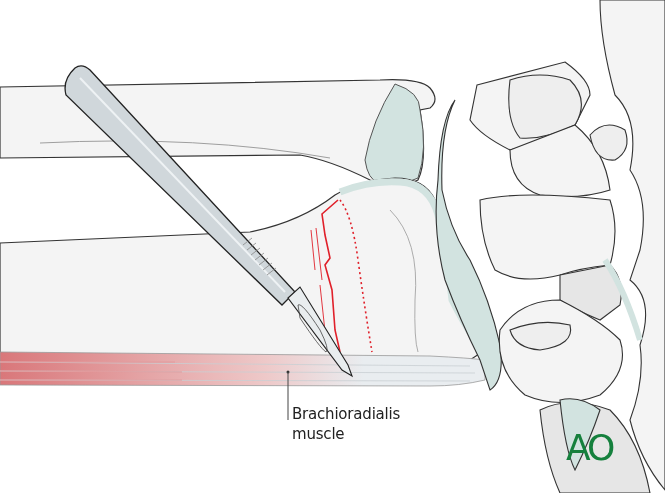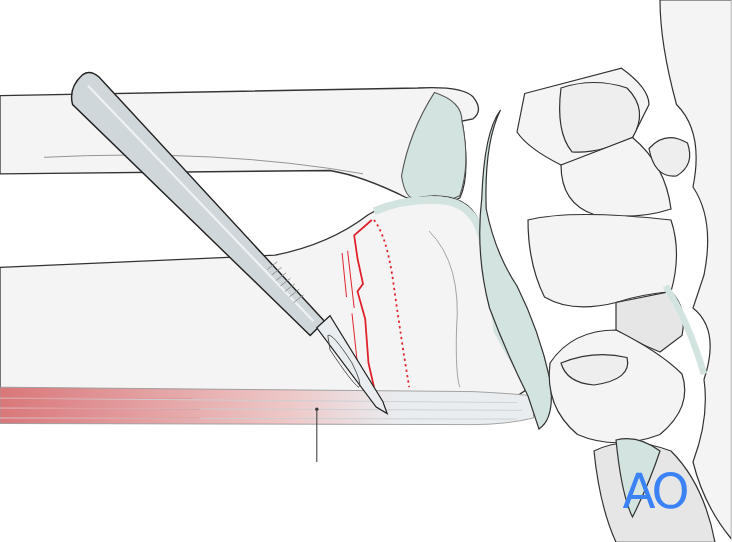--- a/index.html
+++ b/index.html
@@ -5,22 +5,22 @@
   html, body { margin: 0; padding: 0; background: #ffffff; }
   .stage { position: relative; width: 665px; height: 493px; overflow: hidden; background: #ffffff; }
   svg.art { position: absolute; left: 0; top: 0; width: 665px; height: 493px; }
   .label {
     position: absolute; left: 292px; top: 404px;
     font-family: "DejaVu Sans", sans-serif; font-size: 15px; line-height: 20px;
     color: #222222; letter-spacing: -0.2px;
   }
   .logo {
     position: absolute; left: 566px; top: 428px;
-    font-family: "DejaVu Sans", sans-serif; font-size: 44px; font-weight: normal;
-    color: #3b82f6; letter-spacing: -3px; line-height: 40px;
+    font-family: "DejaVu Sans", sans-serif; font-size: 36px; font-weight: normal;
+    color: #15803d; letter-spacing: -3px; line-height: 40px;
   }
 </style>
 </head>
 <body>
 
 <div class="stage">
   <svg class="art" viewBox="0 0 665 493">
     <defs>
       <linearGradient id="muscleGrad" x1="0" x2="1" y1="0" y2="0">
         <stop offset="0" stop-color="#d9777a"></stop>
@@ -91,15 +91,19 @@
       <path d="M288,298 L300,287 L348,365 L352,376 L342,370 Z" fill="#e9edef" stroke="#222" stroke-width="1.1"></path>
       <path d="M298,305 Q302,302 320,330 Q330,350 326,352 Q320,348 300,318 Z" fill="none" stroke="#444" stroke-width="0.8"></path>
     </g>
 
     <g>
       <circle cx="288" cy="372" r="1.5" fill="#333"></circle>
       <line x1="288" y1="372" x2="288" y2="420" stroke="#444" stroke-width="1"></line>
     </g>
   </svg>
 
+  <div class="label">
+    <div>Brachioradialis</div>
+    <div>muscle</div>
+  </div>
 
   <div class="logo">AO</div>
 </div>
 
 </body></html>

